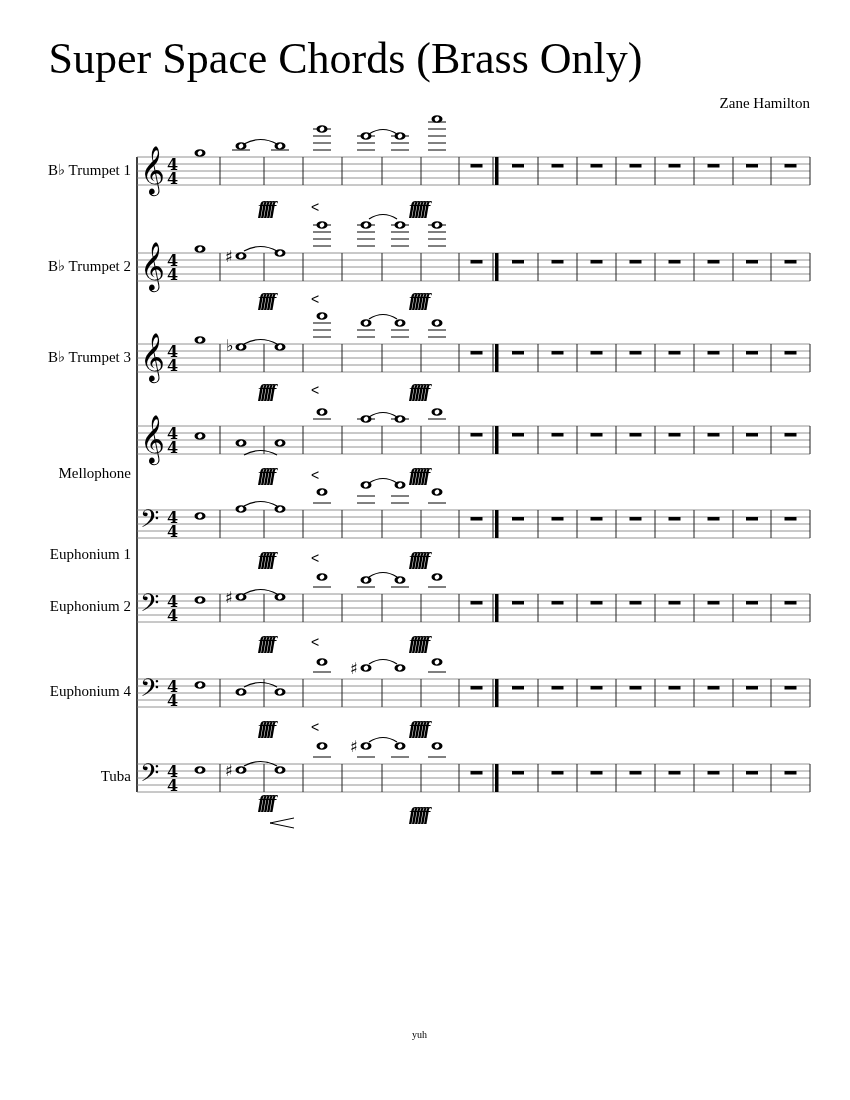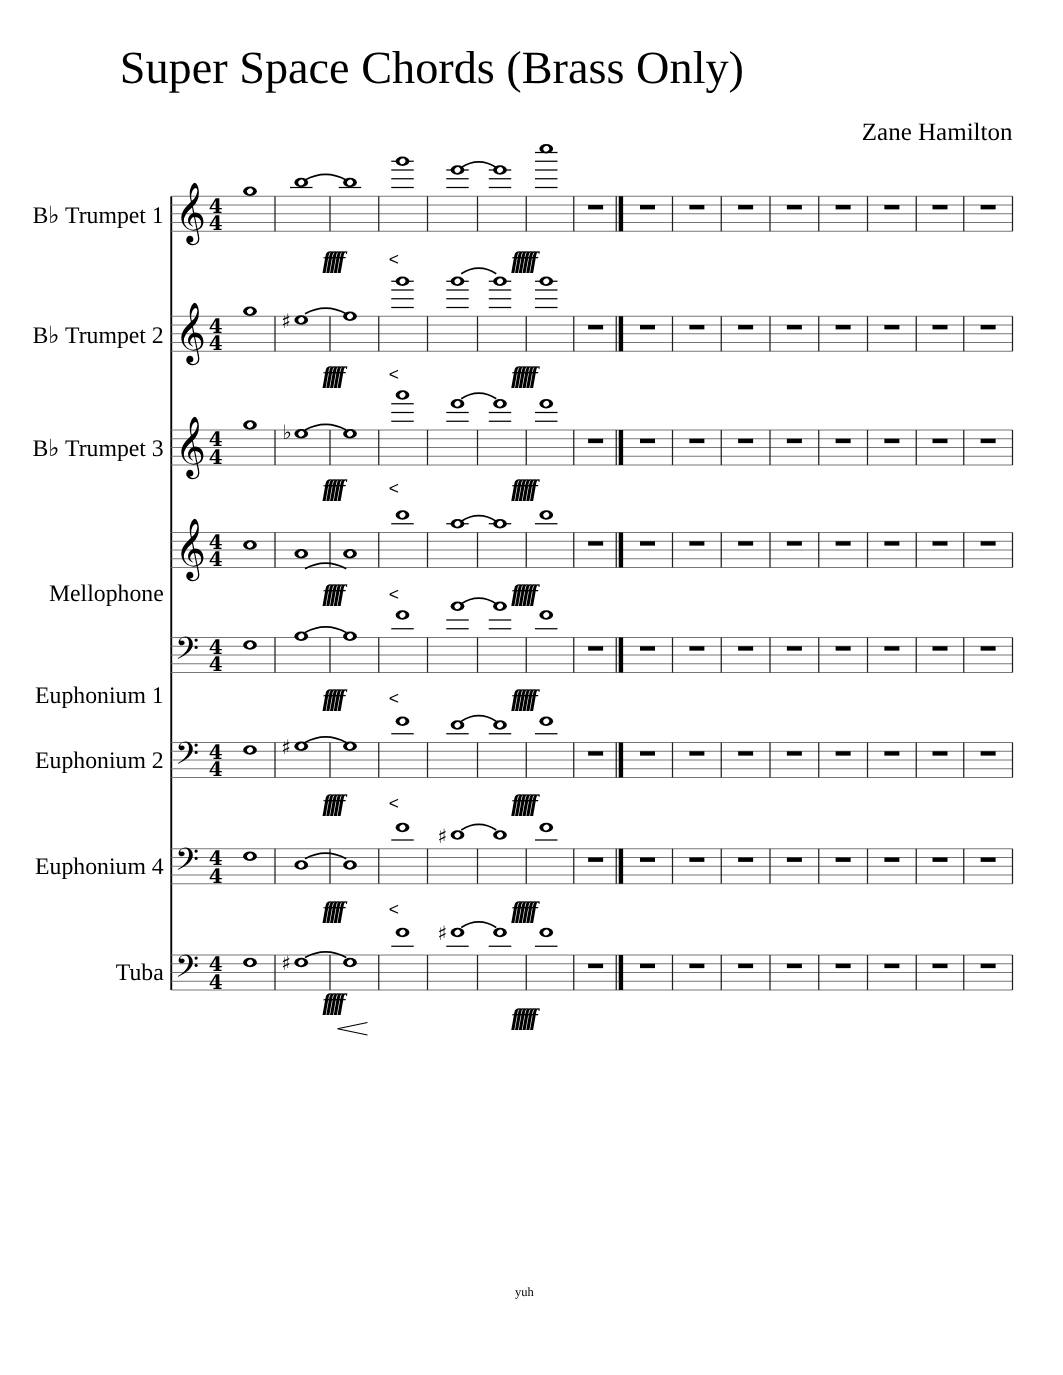--- a/index.html
+++ b/index.html
@@ -1,20 +1,20 @@
 <!DOCTYPE html>
 <html><head>
 <meta charset="utf-8">
 <style>
   html,body{margin:0;padding:0;background:#fff;}
   body{width:850px;height:1100px;position:relative;overflow:hidden;font-family:"Liberation Serif","DejaVu Serif",serif;color:#000;}
-  .title{position:absolute;left:0;width:691px;top:33px;text-align:center;font-size:37px;}
-  .composer{position:absolute;right:40px;top:95px;font-size:20px;}
+  .title{position:absolute;left:0;width:691px;top:33px;text-align:center;font-size:44px;}
+  .composer{position:absolute;right:40px;top:95px;font-size:15px;}
   .footer{position:absolute;left:0;width:839px;top:1029px;text-align:center;font-size:10px;}
-  .inst{position:absolute;right:719px;font-size:19px;white-space:nowrap;}
+  .inst{position:absolute;right:719px;font-size:15px;white-space:nowrap;}
   svg{position:absolute;left:0;top:0;}
   .dyn{font-family:"Liberation Serif","DejaVu Serif",serif;font-style:italic;font-weight:bold;font-size:19px;letter-spacing:-3px;}
   .hair{font-family:"Liberation Sans","DejaVu Sans",sans-serif;font-size:14px;}
 </style>
 </head>
 <body>
 
 <div class="title">Super Space Chords (Brass Only)</div>
 <div class="composer">Zane Hamilton</div>
 <div class="footer">yuh</div>

